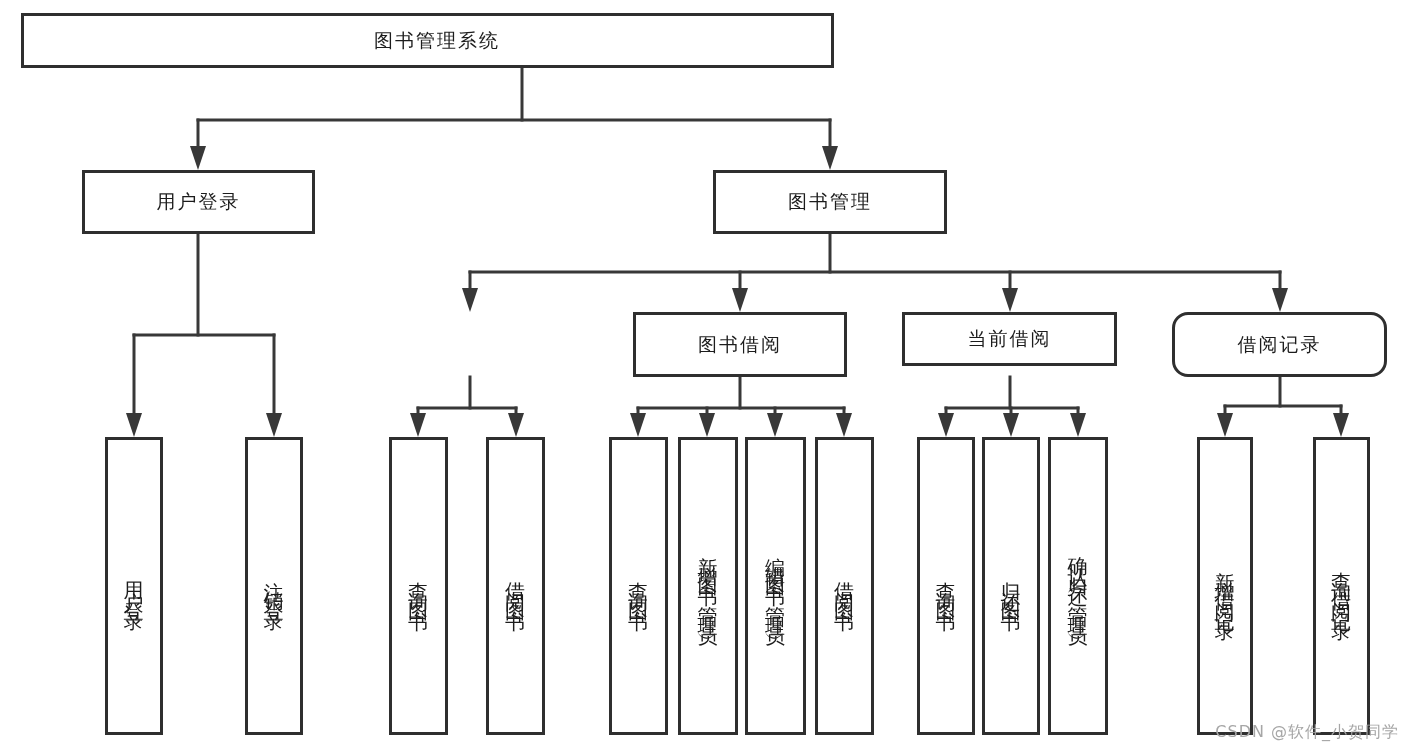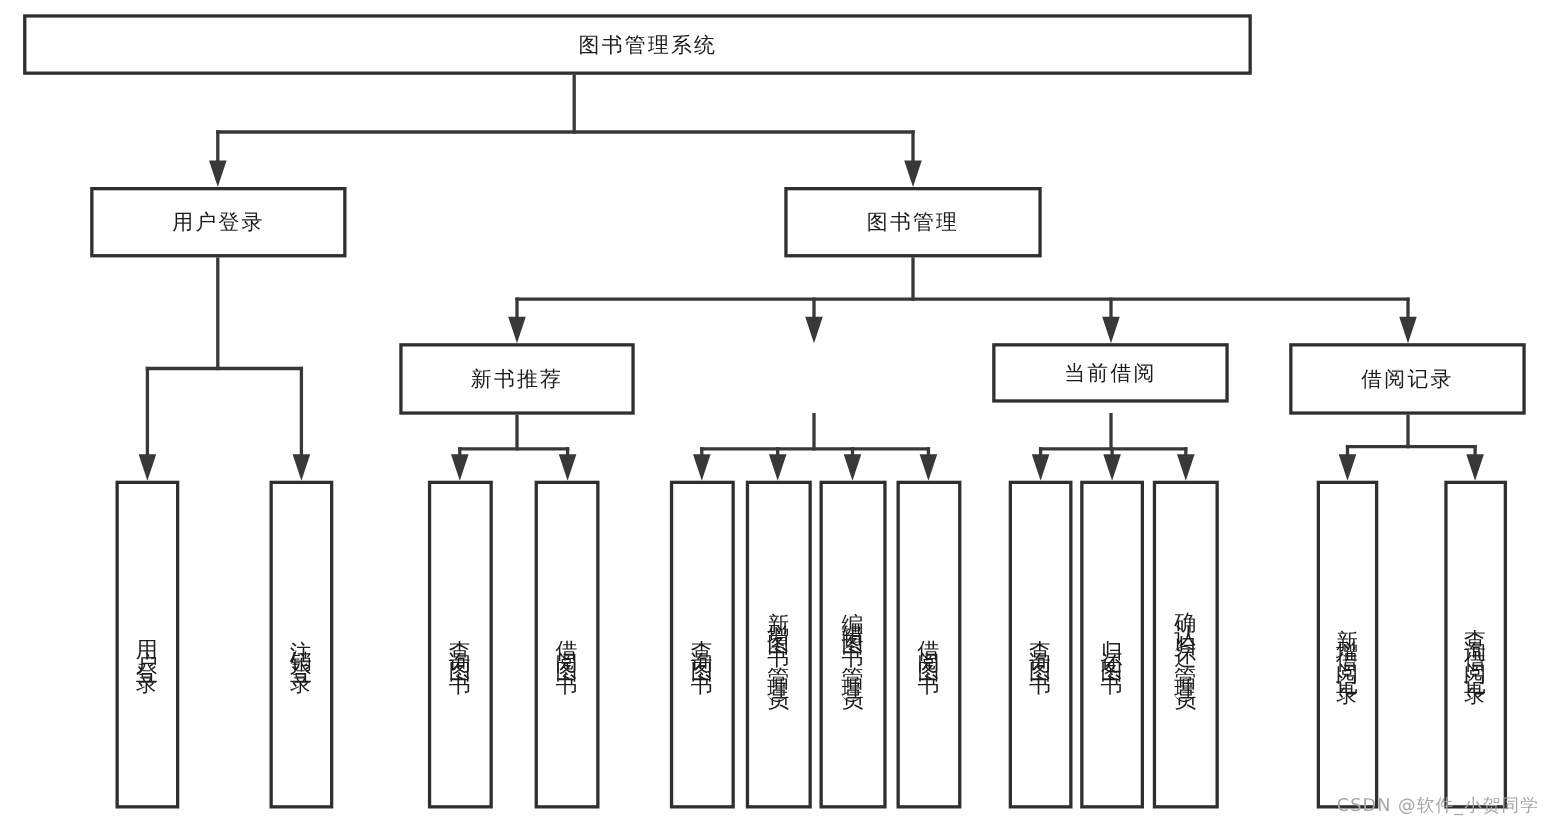--- a/index.html
+++ b/index.html
@@ -103,38 +103,38 @@
       <line x1="1078" y1="408" x2="1078" y2="417" stroke="#383838" stroke-width="3" stroke-linecap="square"></line>
       <polygon points="1070,413 1086,413 1078,437" fill="#383838"></polygon>
       <line x1="1280" y1="377" x2="1280" y2="406" stroke="#383838" stroke-width="3" stroke-linecap="square"></line>
       <line x1="1225" y1="406" x2="1341" y2="406" stroke="#383838" stroke-width="3" stroke-linecap="square"></line>
       <line x1="1225" y1="406" x2="1225" y2="417" stroke="#383838" stroke-width="3" stroke-linecap="square"></line>
       <polygon points="1217,413 1233,413 1225,437" fill="#383838"></polygon>
       <line x1="1341" y1="406" x2="1341" y2="417" stroke="#383838" stroke-width="3" stroke-linecap="square"></line>
       <polygon points="1333,413 1349,413 1341,437" fill="#383838"></polygon>
     </svg>
 
-  <div class="hnode" style="left:21px;top:13px;width:1117px;height:55px;padding-left:19px;">
+  <div class="hnode" style="left:21px;top:13px;width:813px;height:55px;padding-left:19px;">
     <span class="lbl">图书管理系统</span>
   </div>
 
   <div class="hnode" style="left:82px;top:170px;width:233px;height:64px;">
     <span class="lbl">用户登录</span>
   </div>
   <div class="hnode" style="left:713px;top:170px;width:234px;height:64px;">
     <span class="lbl">图书管理</span>
   </div>
 
-  <div class="hnode" style="left:363px;top:312px;width:214px;height:65px;">
-    <span class="lbl">新书推荐</span>
+  <div class="hnode" style="left:633px;top:312px;width:214px;height:65px;">
+    <span class="lbl">图书借阅</span>
   </div>
   <div class="hnode" style="left:902px;top:312px;width:215px;height:54px;">
     <span class="lbl">当前借阅</span>
   </div>
-  <div class="hnode" style="left:1172px;top:312px;width:215px;height:65px;">
+  <div class="hnode" style="left:1172px;top:312px;width:215px;height:65px;border-radius:16px;">
     <span class="lbl">借阅记录</span>
   </div>
 
   <div class="vnode" style="left:105px;top:437px;width:58px;height:298px;">
     <span class="lbl">用户登录</span>
   </div>
   <div class="vnode" style="left:245px;top:437px;width:58px;height:298px;">
     <span class="lbl">注销登录</span>
   </div>
 

